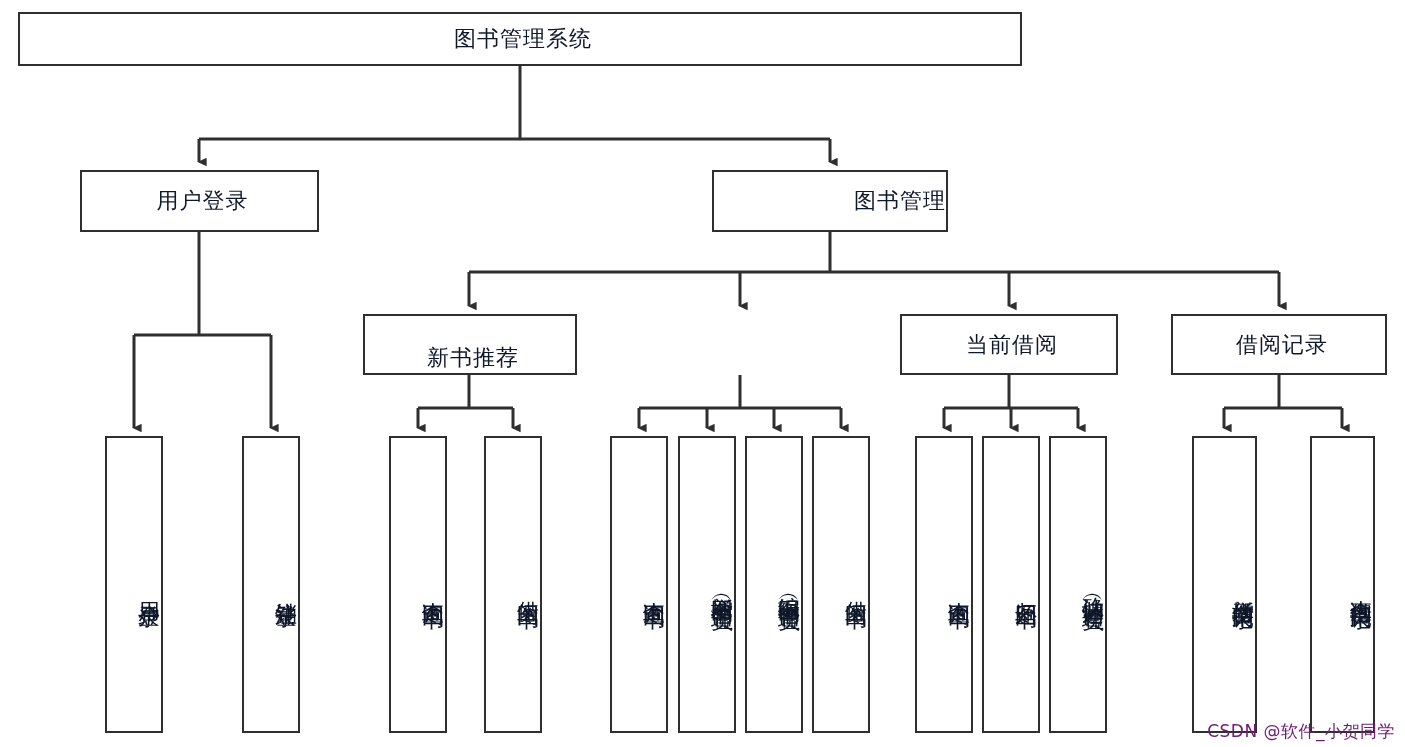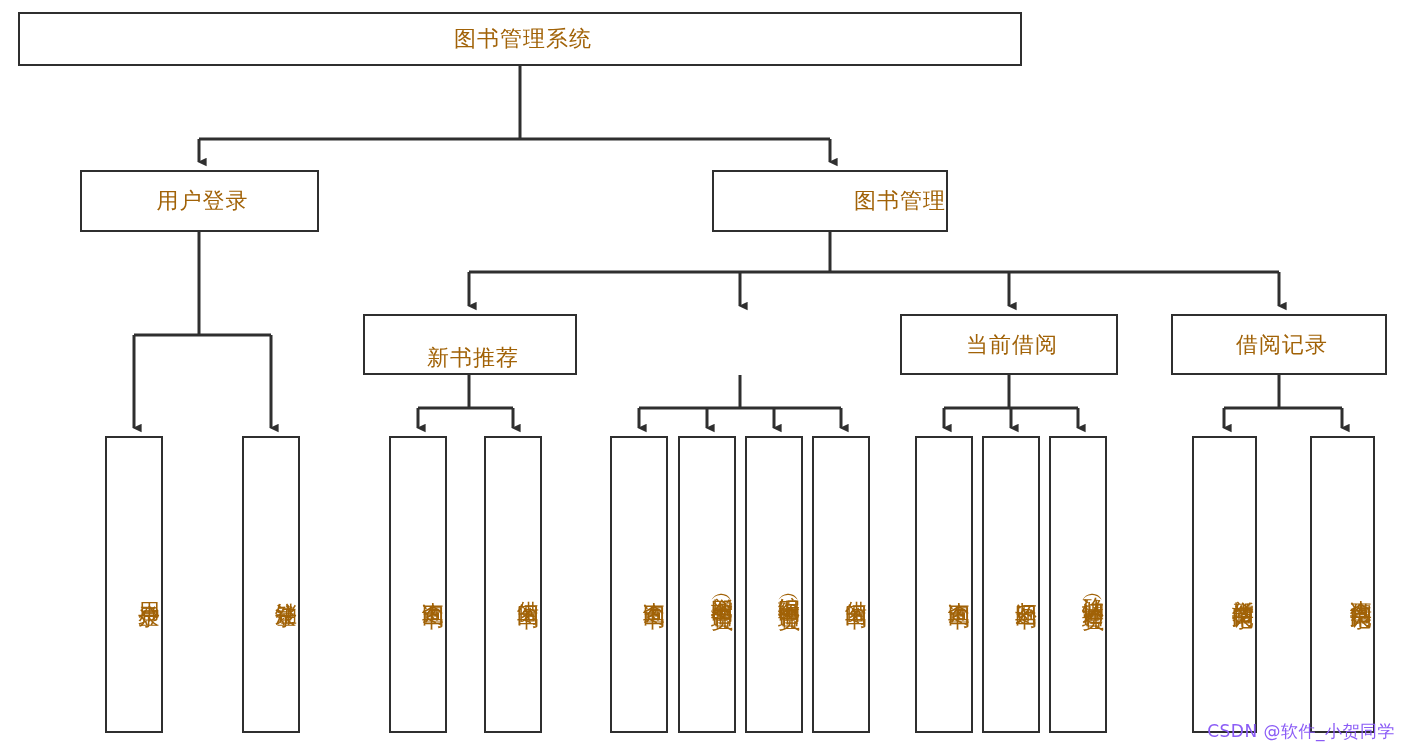--- a/index.html
+++ b/index.html
@@ -1,30 +1,30 @@
 <!DOCTYPE html>
 <html><head>
 <meta charset="utf-8">
 <style>
   html,body{margin:0;padding:0;background:#ffffff;}
   body{width:1405px;height:747px;position:relative;overflow:hidden;
        font-family:"DejaVu Sans","Liberation Sans",sans-serif;}
   #canvas{position:absolute;left:0;top:0;width:1405px;height:747px;}
   .node{position:absolute;box-sizing:border-box;border:2.5px solid #2f2f2f;
         background:#ffffff;display:flex;align-items:center;justify-content:center;
-        color:#a16207;padding-left:6px;}
+        color:#0f172a;padding-left:6px;}
   .node.h{font-size:22px;letter-spacing:1px;}
   .node.v{font-size:22px;letter-spacing:2px;writing-mode:vertical-rl;
           text-orientation:upright;line-height:1.06;padding-top:6px;
           align-items:flex-start;justify-content:center;}
   .lbl{display:block;white-space:pre;}
   .node.v .lbl{white-space:normal;}
   svg.links{position:absolute;left:0;top:0;width:1405px;height:747px;
             pointer-events:none;overflow:visible;}
-  .wm{position:absolute;right:10px;bottom:4px;font-size:17px;color:#8b5cf6;
+  .wm{position:absolute;right:10px;bottom:4px;font-size:17px;color:#701a75;
       letter-spacing:.5px;white-space:nowrap;}
 </style>
 </head>
 <body>
 
 <div id="canvas">
 
   <svg class="links" viewBox="0 0 1405 747">
     <defs>
       <marker id="arw" markerWidth="10" markerHeight="10" refX="4.2" refY="7.6" orient="auto" markerUnits="userSpaceOnUse">

